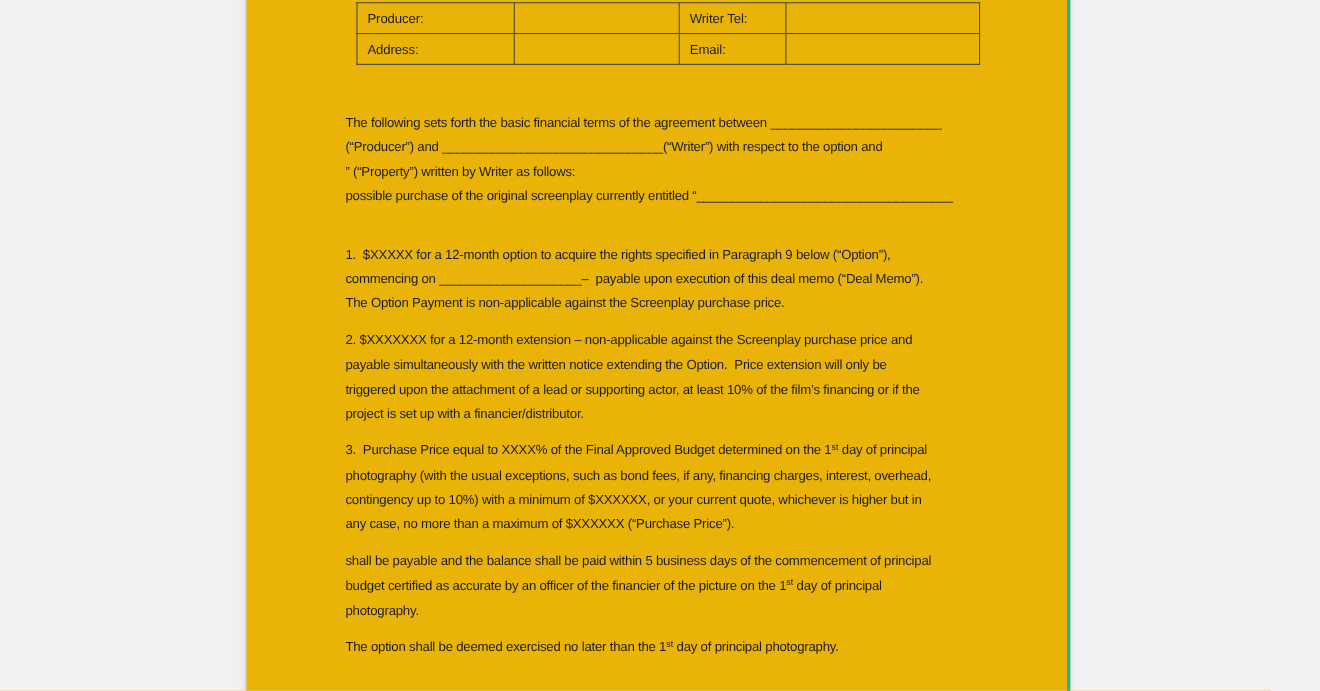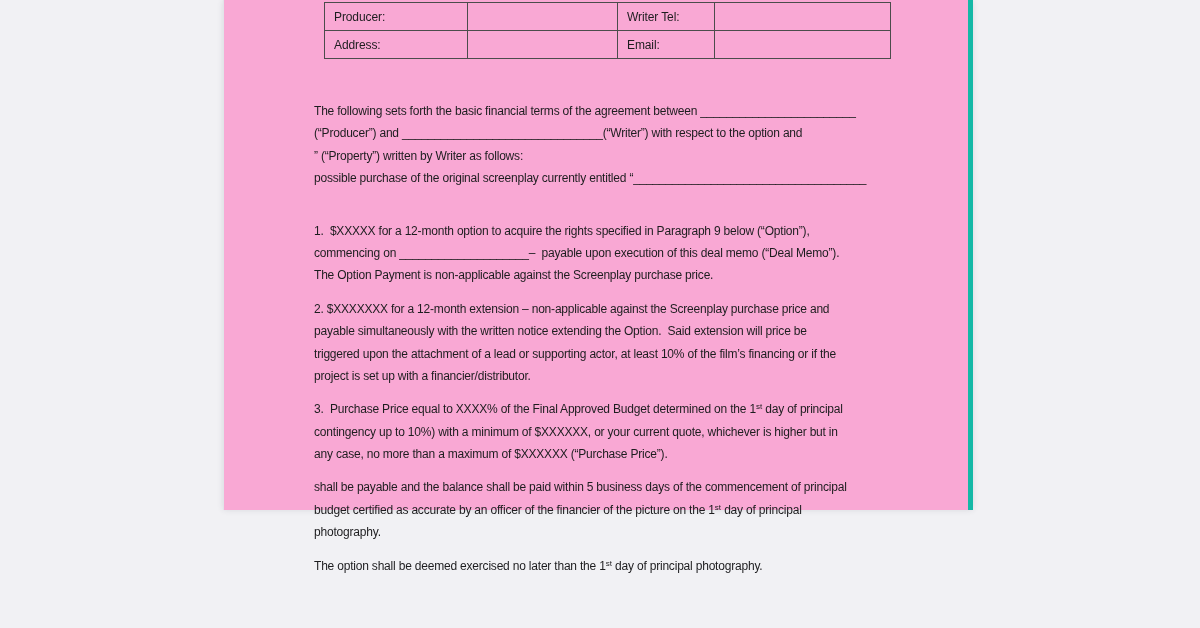--- a/index.html
+++ b/index.html
@@ -7,24 +7,24 @@
   body {
     width: 1200px; height: 628px;
     background: #f1f1f4;
     overflow: hidden;
     position: relative;
     font-family: "Liberation Sans", "DejaVu Sans", sans-serif;
   }
   .paper {
     position: absolute;
     left: 223px; top: 0;
-    width: 750px; height: 510px;
-    background: #f9a8d4;
+    width: 750px; height: 628px;
+    background: #eab308;
     border-left: 1px solid #e3e3e9;
-    border-right: 5px solid #14b8a6;
+    border-right: 3px solid #14b8a6;
     box-shadow: 0 0 6px rgba(50, 50, 70, 0.12);
   }
   .contact-table {
     position: absolute;
     left: 100px; top: 2px;
     width: 566px;
     border-collapse: collapse;
     table-layout: fixed;
   }
   .contact-table td {
@@ -96,27 +96,28 @@
     </div>
 
     <div class="para">
       <div class="line">1.  $XXXXX for a 12-month option to acquire the rights specified in Paragraph 9 below (“Option”),</div>
       <div class="line">commencing on ____________________–  payable upon execution of this deal memo (“Deal Memo”).</div>
       <div class="line">The Option Payment is non-applicable against the Screenplay purchase price.</div>
     </div>
 
     <div class="para">
       <div class="line">2. $XXXXXXX for a 12-month extension – non-applicable against the Screenplay purchase price and</div>
-      <div class="line">payable simultaneously with the written notice extending the Option.  Said extension will price be</div>
+      <div class="line">payable simultaneously with the written notice extending the Option.  Price extension will only be</div>
       <div class="line">triggered upon the attachment of a lead or supporting actor, at least 10% of the film’s financing or if the</div>
       <div class="line">project is set up with a financier/distributor.</div>
     </div>
 
     <div class="para">
       <div class="line">3.  Purchase Price equal to XXXX% of the Final Approved Budget determined on the 1<sup>st</sup> day of principal</div>
+      <div class="line">photography (with the usual exceptions, such as bond fees, if any, financing charges, interest, overhead,</div>
       <div class="line">contingency up to 10%) with a minimum of $XXXXXX, or your current quote, whichever is higher but in</div>
       <div class="line">any case, no more than a maximum of $XXXXXX (“Purchase Price”).</div>
     </div>
 
     <div class="para">
       <div class="line">shall be payable and the balance shall be paid within 5 business days of the commencement of principal</div>
       <div class="line">budget certified as accurate by an officer of the financier of the picture on the 1<sup>st</sup> day of principal</div>
       <div class="line">photography.</div>
     </div>
 

